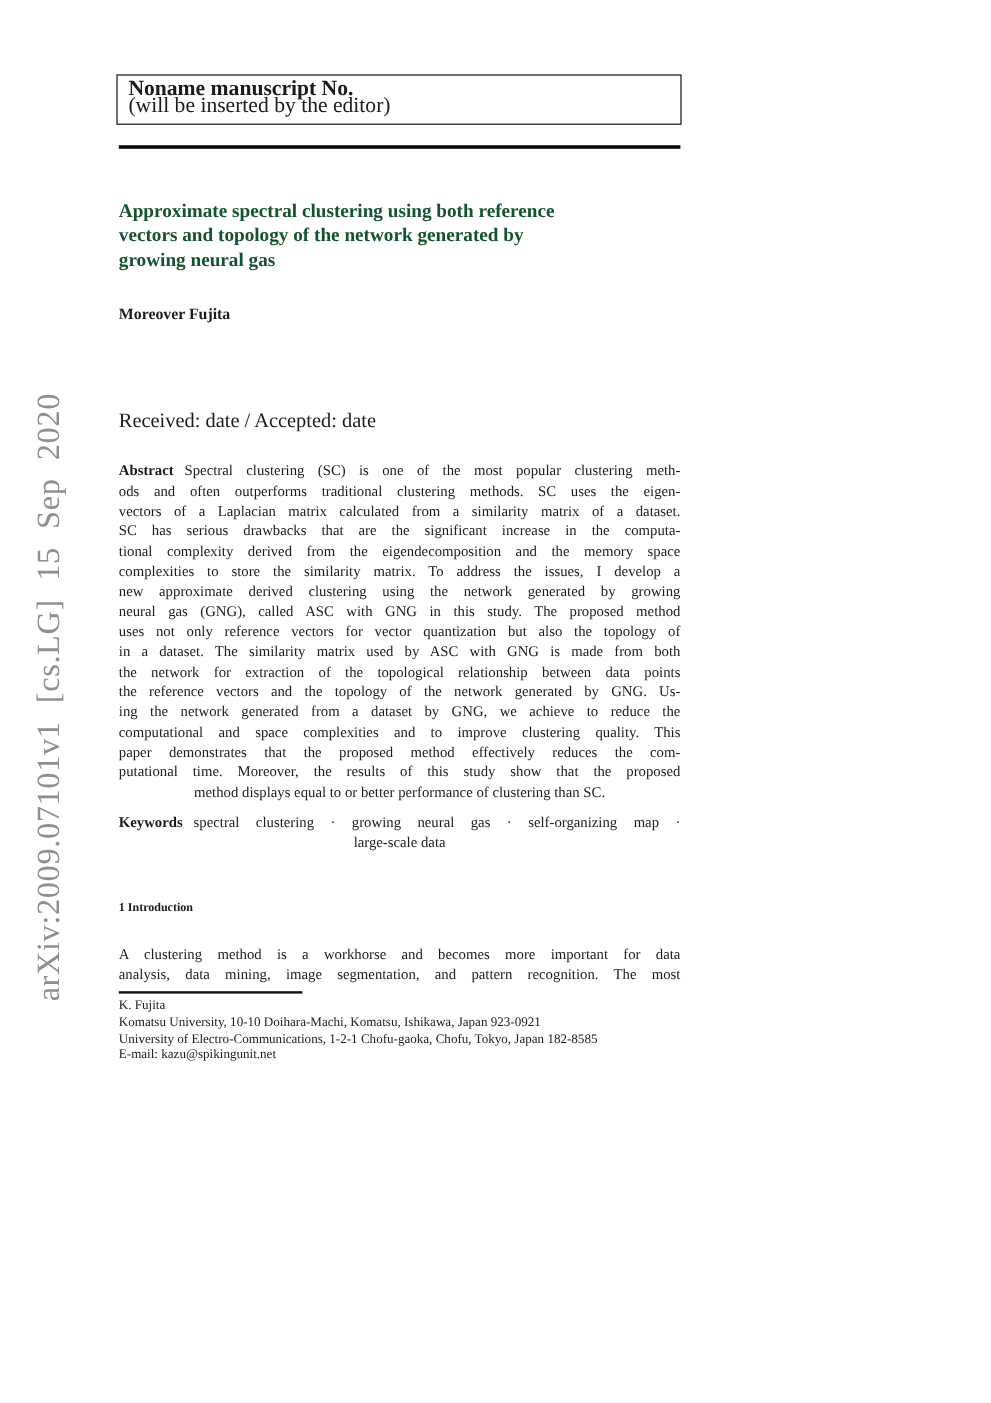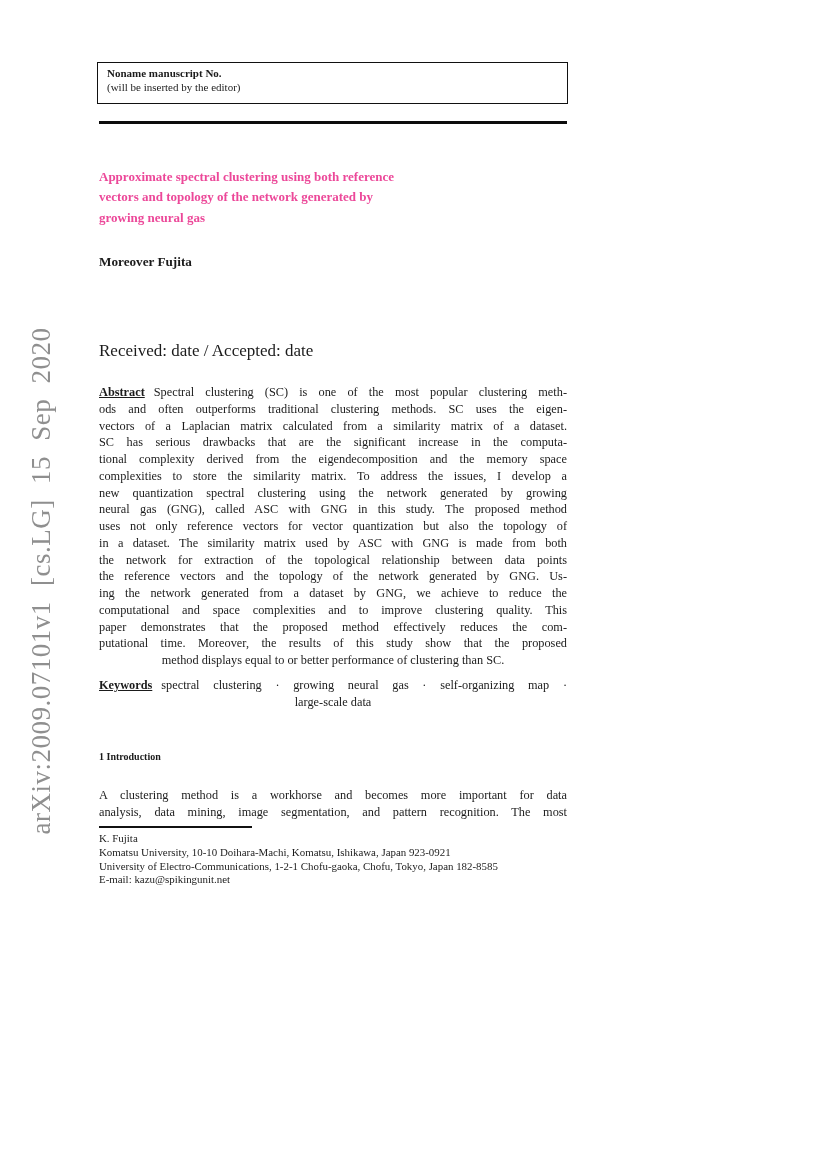--- a/index.html
+++ b/index.html
@@ -33,43 +33,43 @@
   
   .journal-box {
     position: absolute;
     left: 97px;
     top: 62px;
     width: 471px;
     height: 42px;
     box-sizing: border-box;
     border: 1.6px solid #111111;
     padding: 4px 9px 0 9px;
-    font-size: 11px;
+    font-size: 18px;
     line-height: 13.8px;
   }
   .journal-box .b { font-weight: bold; }
 
   .thick-rule {
     position: absolute;
     left: 99px;
     top: 121px;
     width: 468px;
     height: 2.8px;
     background: #0c0c0c;
   }
 
   .title {
     position: absolute;
     left: 99px;
     top: 167px;
     width: 480px;
-    font-size: 13px;
+    font-size: 16px;
     font-weight: bold;
     line-height: 20.4px;
-    color: #ec4899;
+    color: #14532d;
   }
 
   .author {
     position: absolute;
     left: 99px;
     top: 254px;
     font-size: 13.2px;
     font-weight: bold;
   }
 
@@ -89,21 +89,21 @@
     line-height: 16.75px;
   }
   .keywords {
     position: absolute;
     left: 99px;
     top: 677px;
     width: 468px;
     font-size: 12.3px;
     line-height: 16.75px;
   }
-  .label { font-weight: bold; margin-right: 9px; text-decoration: underline; }
+  .label { font-weight: bold; margin-right: 9px; }
 
   
   .jline, .jlines > div {
     text-align: justify;
     text-align-last: justify;
   }
   .plainline { text-align: center; }
 
   .section-heading {
     position: absolute;
@@ -165,21 +165,21 @@
   <div class="dates">Received: date / Accepted: date</div>
 
   <div class="abstract">
     <div class="jline"><span class="label">Abstract</span><span>Spectral clustering (SC) is one of the most popular clustering meth-</span></div>
     <div class="jlines">
         <div>ods and often outperforms traditional clustering methods. SC uses the eigen-</div>
         <div>vectors of a Laplacian matrix calculated from a similarity matrix of a dataset.</div>
         <div>SC has serious drawbacks that are the significant increase in the computa-</div>
         <div>tional complexity derived from the eigendecomposition and the memory space</div>
         <div>complexities to store the similarity matrix. To address the issues, I develop a</div>
-        <div>new quantization spectral clustering using the network generated by growing</div>
+        <div>new approximate derived clustering using the network generated by growing</div>
         <div>neural gas (GNG), called ASC with GNG in this study. The proposed method</div>
         <div>uses not only reference vectors for vector quantization but also the topology of</div>
         <div>in a dataset. The similarity matrix used by ASC with GNG is made from both</div>
         <div>the network for extraction of the topological relationship between data points</div>
         <div>the reference vectors and the topology of the network generated by GNG. Us-</div>
         <div>ing the network generated from a dataset by GNG, we achieve to reduce the</div>
         <div>computational and space complexities and to improve clustering quality. This</div>
         <div>paper demonstrates that the proposed method effectively reduces the com-</div>
         <div>putational time. Moreover, the results of this study show that the proposed</div>
       </div>

